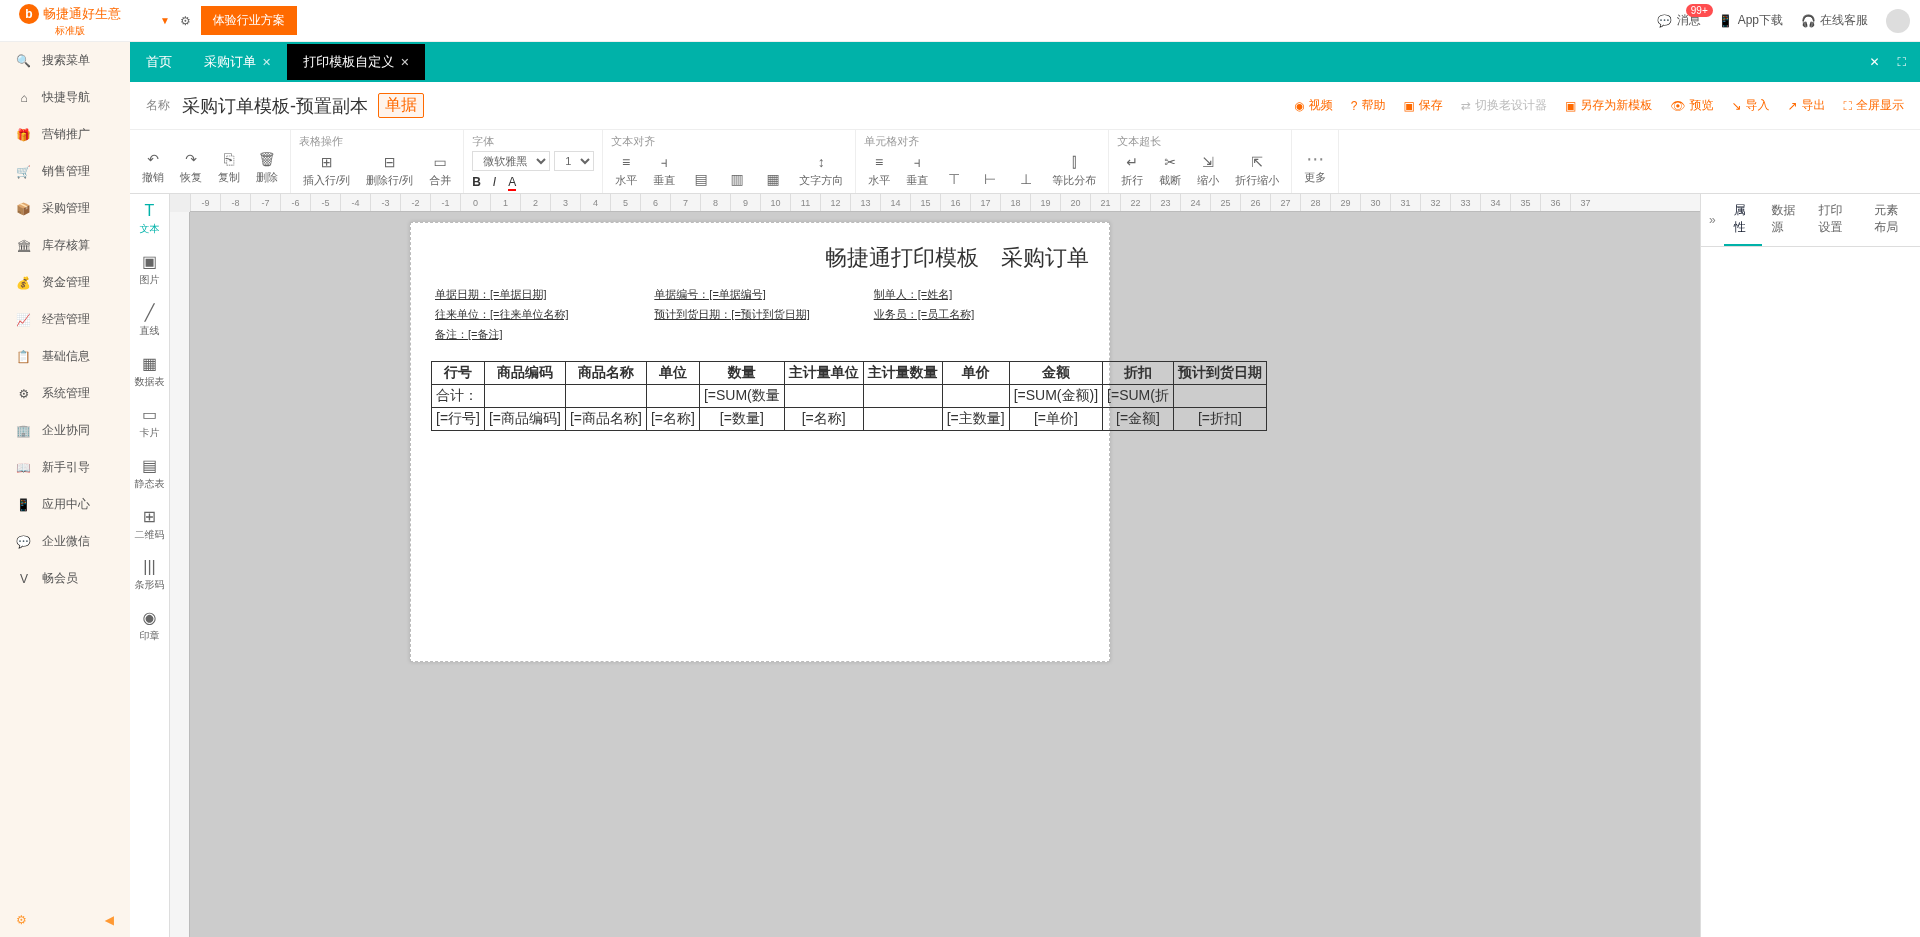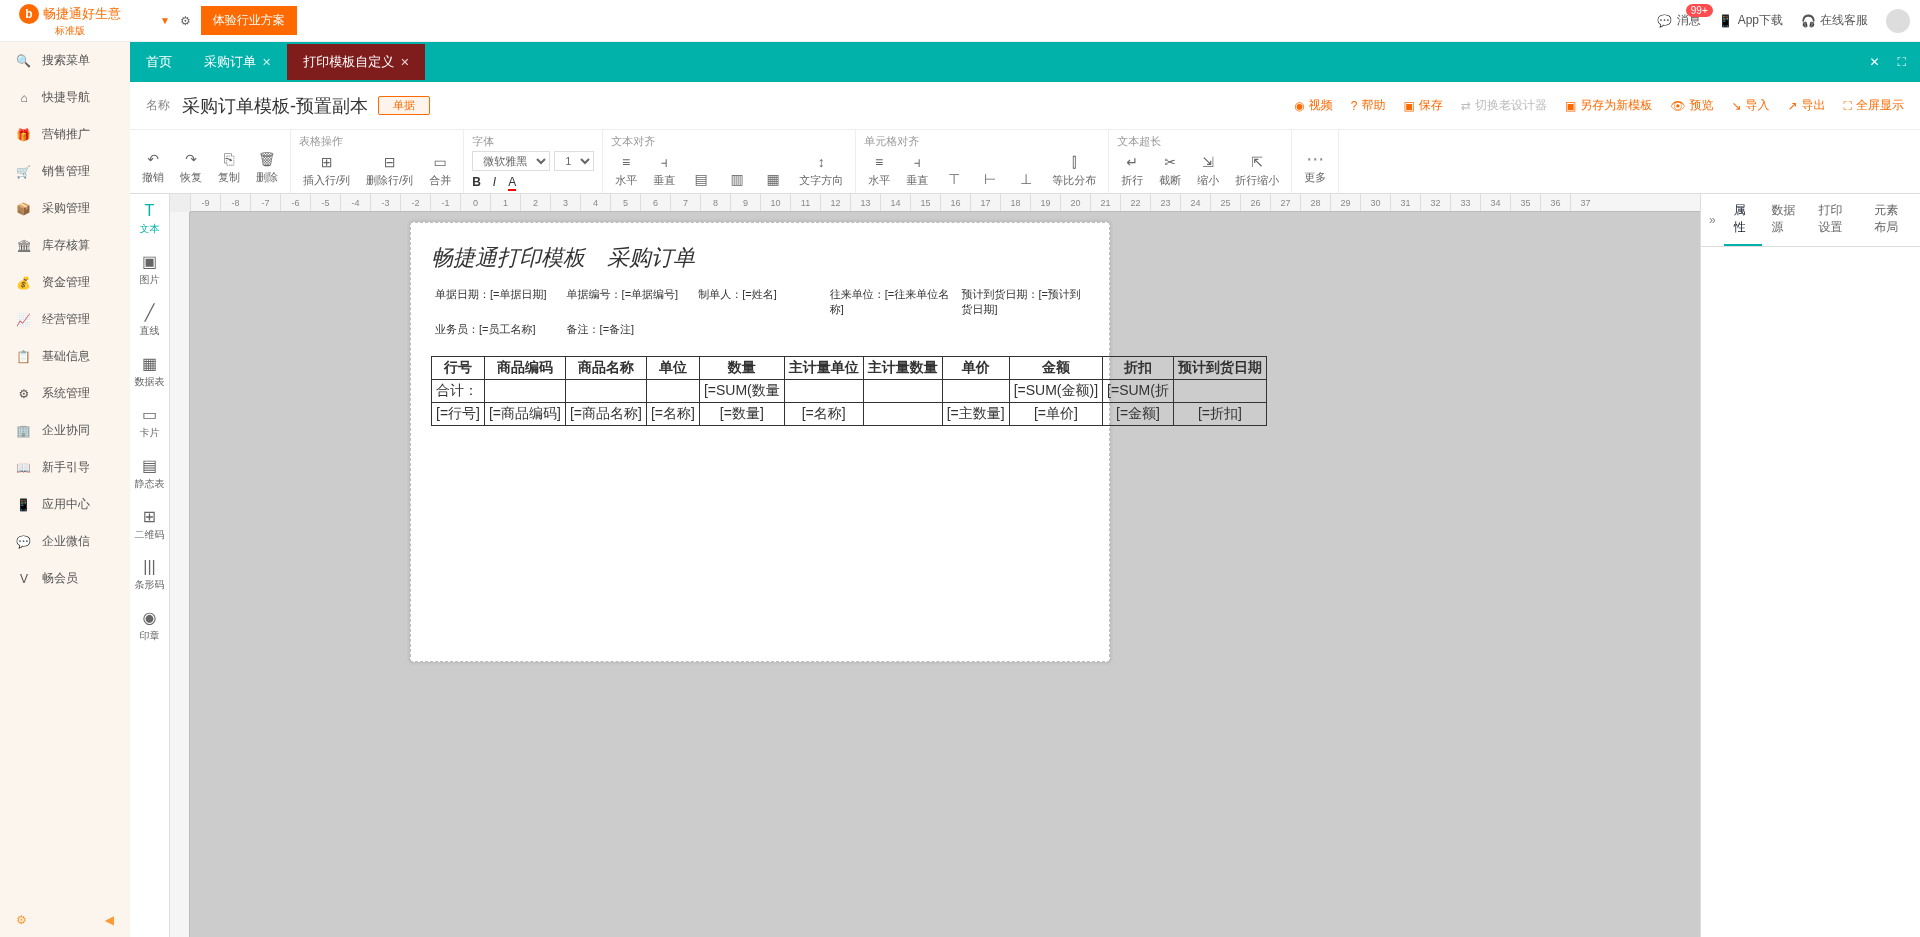--- a/index.html
+++ b/index.html
@@ -29,30 +29,30 @@
     .nav-icon { width: 16px; height: 16px; display: flex; align-items: center; justify-content: center; }
     .sidebar-bottom { margin-top: auto; display: flex; justify-content: space-between; padding: 10px 16px; }
     .sidebar-bottom span { color: #ff9933; cursor: pointer; }
     
     
     .content-area { flex: 1; display: flex; flex-direction: column; overflow: hidden; }
     
     
     .tab-bar { height: 40px; background: #00b2a9; display: flex; align-items: center; position: relative; }
     .tab { padding: 0 16px; height: 36px; display: flex; align-items: center; gap: 6px; color: #fff; cursor: pointer; font-size: 13px; }
-    .tab.active { background: #7f1d1d; }
+    .tab.active { background: #000000; }
     .tab-close { font-size: 11px; opacity: 0.8; }
     .tab-right-icons { margin-left: auto; display: flex; align-items: center; gap: 2px; padding-right: 6px; }
     .tab-right-icons span { color: #fff; padding: 6px 8px; cursor: pointer; }
     
     
     .name-row { height: 48px; display: flex; align-items: center; padding: 0 16px; border-bottom: 1px solid #eee; }
     .name-label { color: #888; margin-right: 12px; }
     .template-name { font-size: 18px; color: #333; }
-    .tag-badge { margin-left: 10px; border: 1px solid #ff6a00; color: #ff6a00; background: #fff4ec; padding: 1px 14px; border-radius: 2px; font-size: 11px; }
+    .tag-badge { margin-left: 10px; border: 1px solid #ff6a00; color: #ff6a00; background: #fff4ec; padding: 1px 6px; border-radius: 2px; font-size: 16px; }
     .name-actions { margin-left: auto; display: flex; align-items: center; gap: 18px; }
     .action-link { display: flex; align-items: center; gap: 4px; cursor: pointer; color: #666; }
     .action-link.orange { color: #ff6a00; }
     
     
     .ribbon { display: flex; border-bottom: 1px solid #ddd; background: #fff; }
     .ribbon-group { border-right: 1px solid #eee; padding: 4px 8px 2px 8px; }
     .ribbon-group-title { font-size: 11px; color: #999; margin-bottom: 2px; }
     .ribbon-group-items { display: flex; gap: 8px; align-items: flex-end; }
     .ribbon-btn { display: flex; flex-direction: column; align-items: center; gap: 2px; cursor: pointer; padding: 2px 4px; min-width: 28px; }
@@ -69,22 +69,22 @@
     .palette-icon { font-size: 16px; }
     .palette-label { font-size: 10px; }
     
     .canvas-wrapper { flex: 1; position: relative; overflow: hidden; background: #ccc; }
     .ruler-h { position: absolute; top: 0; left: 20px; right: 0; height: 18px; background: #f5f5f5; border-bottom: 1px solid #bbb; display: flex; z-index: 2; }
     .ruler-h span { flex: none; width: 30px; text-align: center; font-size: 9px; color: #888; border-left: 1px solid #ddd; line-height: 18px; }
     .ruler-v { position: absolute; top: 18px; left: 0; bottom: 0; width: 20px; background: #f5f5f5; border-right: 1px solid #bbb; z-index: 2; }
     .ruler-corner { position: absolute; top: 0; left: 0; width: 20px; height: 18px; background: #eee; z-index: 3; }
     .canvas-scroll { position: absolute; top: 18px; left: 20px; right: 0; bottom: 0; overflow: auto; background: #ccc; }
     .paper { width: 700px; min-height: 440px; background: #fff; margin: 10px 30px 10px 220px; position: relative; box-shadow: 0 0 4px rgba(0,0,0,0.15); padding: 20px; border: 1px dashed #bbb; }
-    .paper-title { text-align: left; font-size: 22px; font-family: "KaiTi", serif; margin-bottom: 12px; font-style: italic; }
-    .form-fields { display: grid; grid-template-columns: repeat(5, 1fr); font-size: 11px; }
+    .paper-title { text-align: right; font-size: 22px; font-family: "KaiTi", serif; margin-bottom: 12px; }
+    .form-fields { display: grid; grid-template-columns: repeat(3, 1fr); font-size: 11px; text-decoration: underline; }
     .field-cell { padding: 2px 4px; border-bottom: 1px solid transparent; }
     .form-table { width: 100%; border-collapse: collapse; margin-top: 16px; font-size: 14px; }
     .form-table th, .form-table td { border: 1px solid #333; padding: 2px 4px; text-align: center; white-space: nowrap; }
     .page-footer { text-align: center; margin-top: 280px; font-size: 11px; }
     
     
     .right-panel { width: 220px; border-left: 1px solid #ddd; background: #fff; }
     .right-collapse { display: flex; align-items: center; border-bottom: 1px solid #ddd; }
     .collapse-btn { padding: 8px; cursor: pointer; color: #888; }
     .right-tabs { display: flex; flex: 1; }

